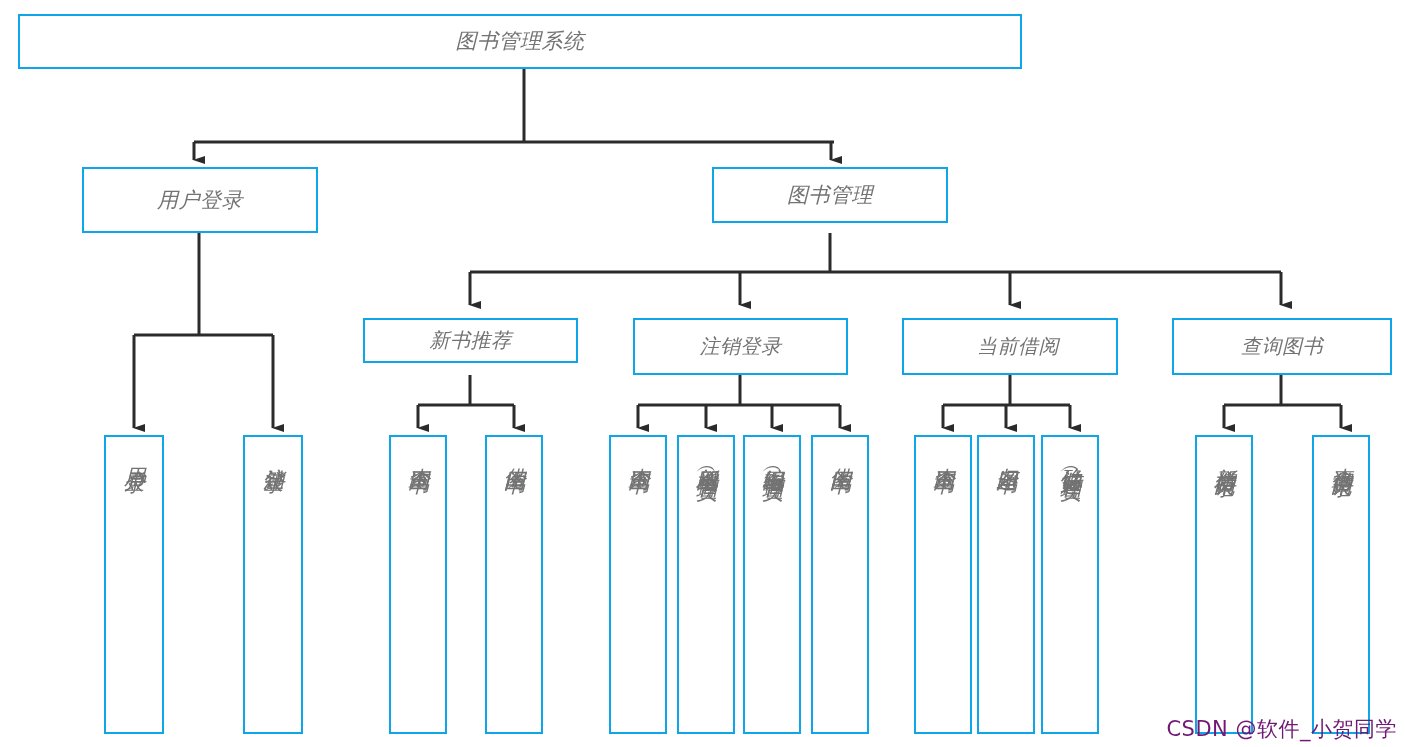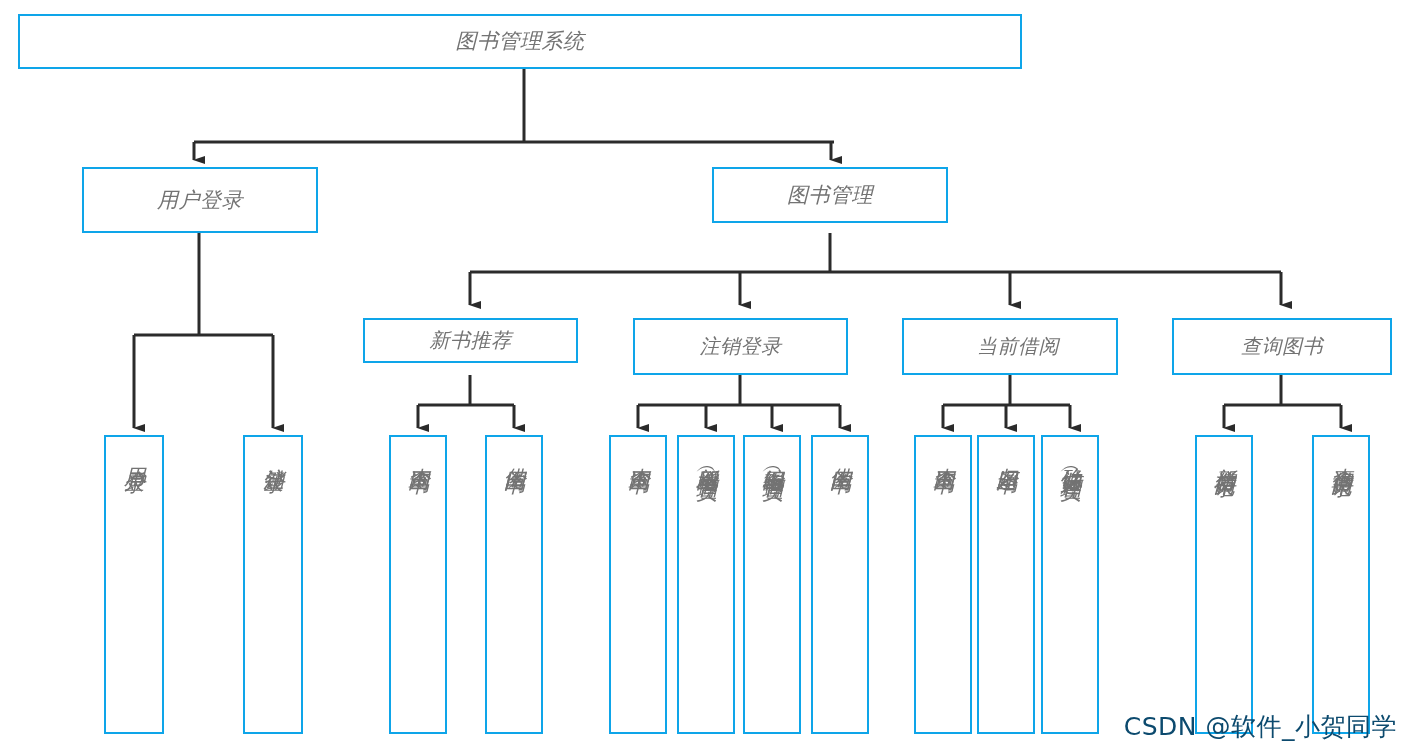--- a/index.html
+++ b/index.html
@@ -63,22 +63,22 @@
     text-orientation: upright;
     font-size: 21px;
     line-height: 1.18;
     letter-spacing: 2px;
     white-space: nowrap;
   }
   #watermark {
     position: absolute;
     right: 8px;
     bottom: 4px;
-    font-size: 25px;
-    color: #0c4a6e;
+    font-size: 21px;
+    color: #701a75;
     letter-spacing: 0.5px;
     z-index: 6;
     white-space: nowrap;
     font-family: "DejaVu Sans", "Liberation Sans", sans-serif;
   }
 </style>
 </head>
 <body>
 
 <div id="diagram-root">

